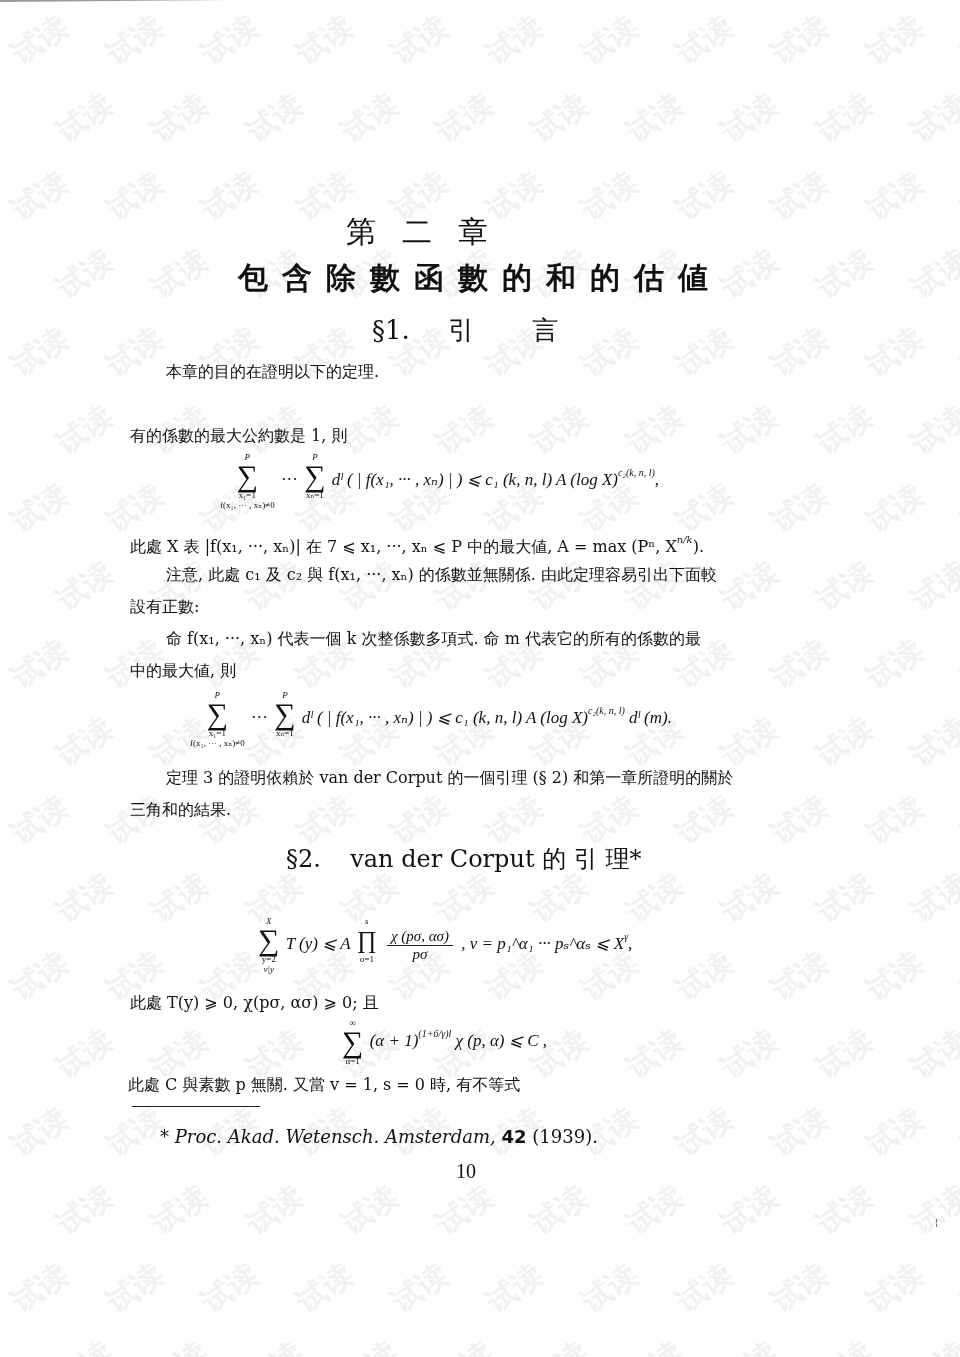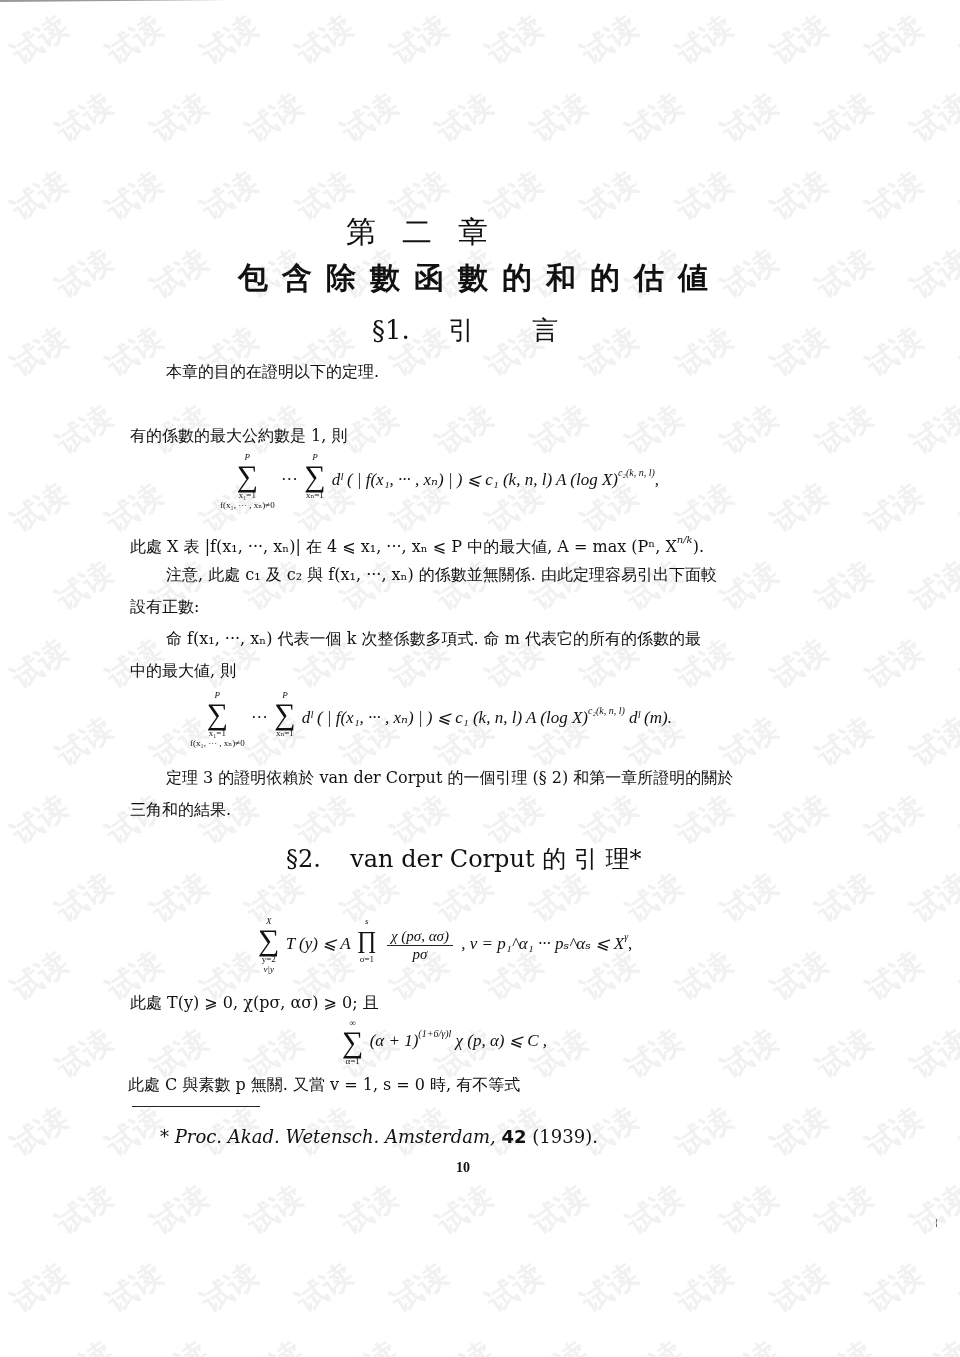--- a/index.html
+++ b/index.html
@@ -30,21 +30,21 @@
     .sig .op { font-size: 30px; line-height: 28px; display: block; }
     .sig .up { font-size: 9px; font-style: italic; display: block; line-height: 10px; }
     .sig .lo { font-size: 9px; display: block; line-height: 10px; }
     .sup { font-size: 10px; vertical-align: 9px; font-style: italic; }
     .frac { display: inline-block; vertical-align: middle; text-align: center; margin: 0 4px; }
     .frac .num { display: block; border-bottom: 1px solid #222; padding: 0 4px; font-size: 15px; font-style: italic; }
     .frac .den { display: block; font-size: 15px; font-style: italic; }
     .sec2 { left: 286px; top: 843px; font-size: 24px; }
     .footrule { left: 132px; top: 1106px; width: 128px; border-top: 1px solid #222; }
     .footnote { left: 160px; top: 1126px; font-size: 18px; }
-    .pageno { left: 456px; top: 1160px; font-size: 14px; font-family: "Liberation Serif", serif; font-weight: bold; }
+    .pageno { left: 456px; top: 1160px; font-size: 20px; font-family: "Liberation Serif", serif; }
     .edge-mark { right: 22px; font-size: 10px; color: #444; }
   </style>
 </head>
 <body>
 
 <div class="wm-layer" id="wm">
     <span class="wm" style="left: 10px; top: 20px; color: rgb(241, 241, 241);">试读</span>
     <span class="wm" style="left: 105px; top: 20px; color: rgb(241, 241, 241);">试读</span>
     <span class="wm" style="left: 200px; top: 20px; color: rgb(241, 241, 241);">试读</span>
     <span class="wm" style="left: 295px; top: 20px; color: rgb(241, 241, 241);">试读</span>
@@ -262,21 +262,21 @@
     <span class="sig">
       <span class="up">P</span>
       <span class="op">∑</span>
       <span class="lo">xₙ=1</span>
       <span class="lo">&nbsp;</span>
     </span>
     <span class="it">dˡ ( | f(x₁, ··· , xₙ) | ) ⩽ c₁ (k, n, l) A (log X)</span><span class="sup">c₂(k, n, l)</span><span>,</span>
   </div>
 
   <div class="abs p" style="left:130px;top:530px">
-    <span>此處 X 表 |f(x₁, ···, xₙ)| 在 4 ⩽ x₁, ···, xₙ ⩽ P 中的最大値, A = max (Pⁿ, X</span><span class="sup">n/k</span><span>).</span>
+    <span>此處 X 表 |f(x₁, ···, xₙ)| 在 7 ⩽ x₁, ···, xₙ ⩽ P 中的最大値, A = max (Pⁿ, X</span><span class="sup">n/k</span><span>).</span>
   </div>
   <div class="abs p" style="left:166px;top:565px">注意, 此處 c₁ 及 c₂ 與 f(x₁, ···, xₙ) 的係數並無關係. 由此定理容易引出下面較</div>
   <div class="abs p" style="left:130px;top:597px">設有正數:</div>
   <div class="abs p" style="left:166px;top:629px">命 f(x₁, ···, xₙ) 代表一個 k 次整係數多項式. 命 m 代表它的所有的係數的最</div>
   <div class="abs p" style="left:130px;top:661px">中的最大値, 則</div>
 
   <div class="abs math" style="left:188px;top:690px">
     <span class="sig">
       <span class="up">P</span>
       <span class="op">∑</span>

